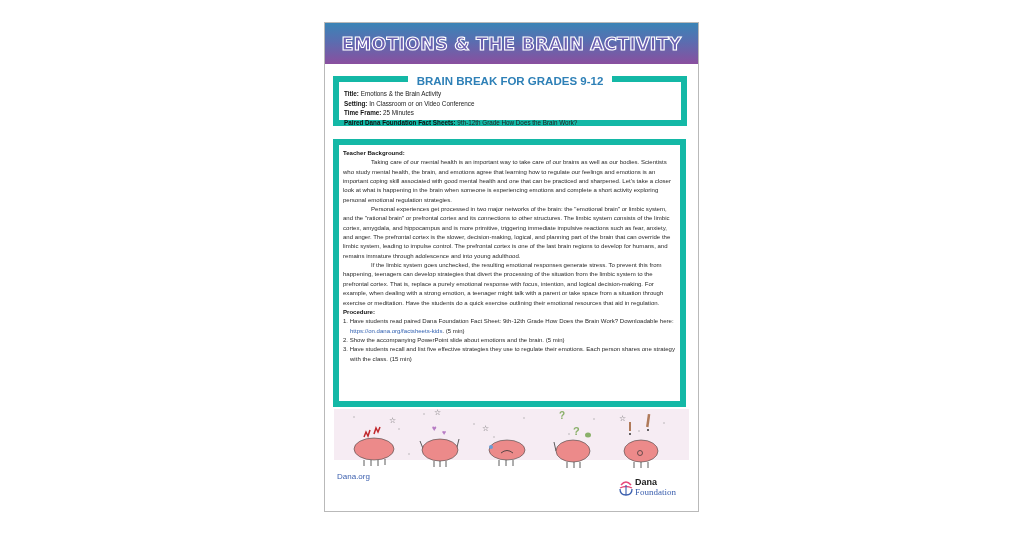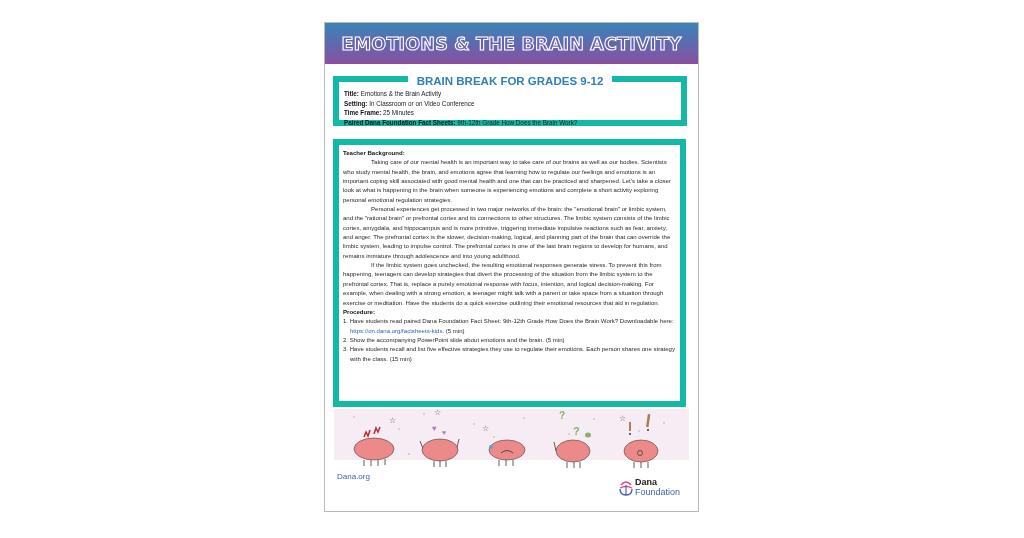--- a/index.html
+++ b/index.html
@@ -39,21 +39,21 @@
   .details b { color:#111; }
   .proc-item { padding-left:7px; text-indent:-7px; }
   .link { color:#2f5fb0; }
   .illus {
     position:absolute; left:9px; top:386px; width:355px; height:51px; background:#f6ecf3;
   }
   .footer-link { position:absolute; left:12px; top:436px; font-size:8px; color:#3b5fae;margin-top:13px; }
   .logo { position:absolute; left:292px; top:455px; display:flex; align-items:center; }
   .logo-text { font-size:9px; line-height:9.5px; margin-left:0; }
   .logo-text .l1 { color:#222; font-weight:bold; }
-  .logo-text .l2 { color:#3b5fae; }
+  .logo-text .l2 { color:#3b5fae;font-family:Liberation Serif, serif; }
 </style>
 </head>
 <body>
 
 <div class="page">
 
   <div class="banner">
     <div class="banner-title">EMOTIONS &amp; THE BRAIN ACTIVITY</div>
   </div>
 

